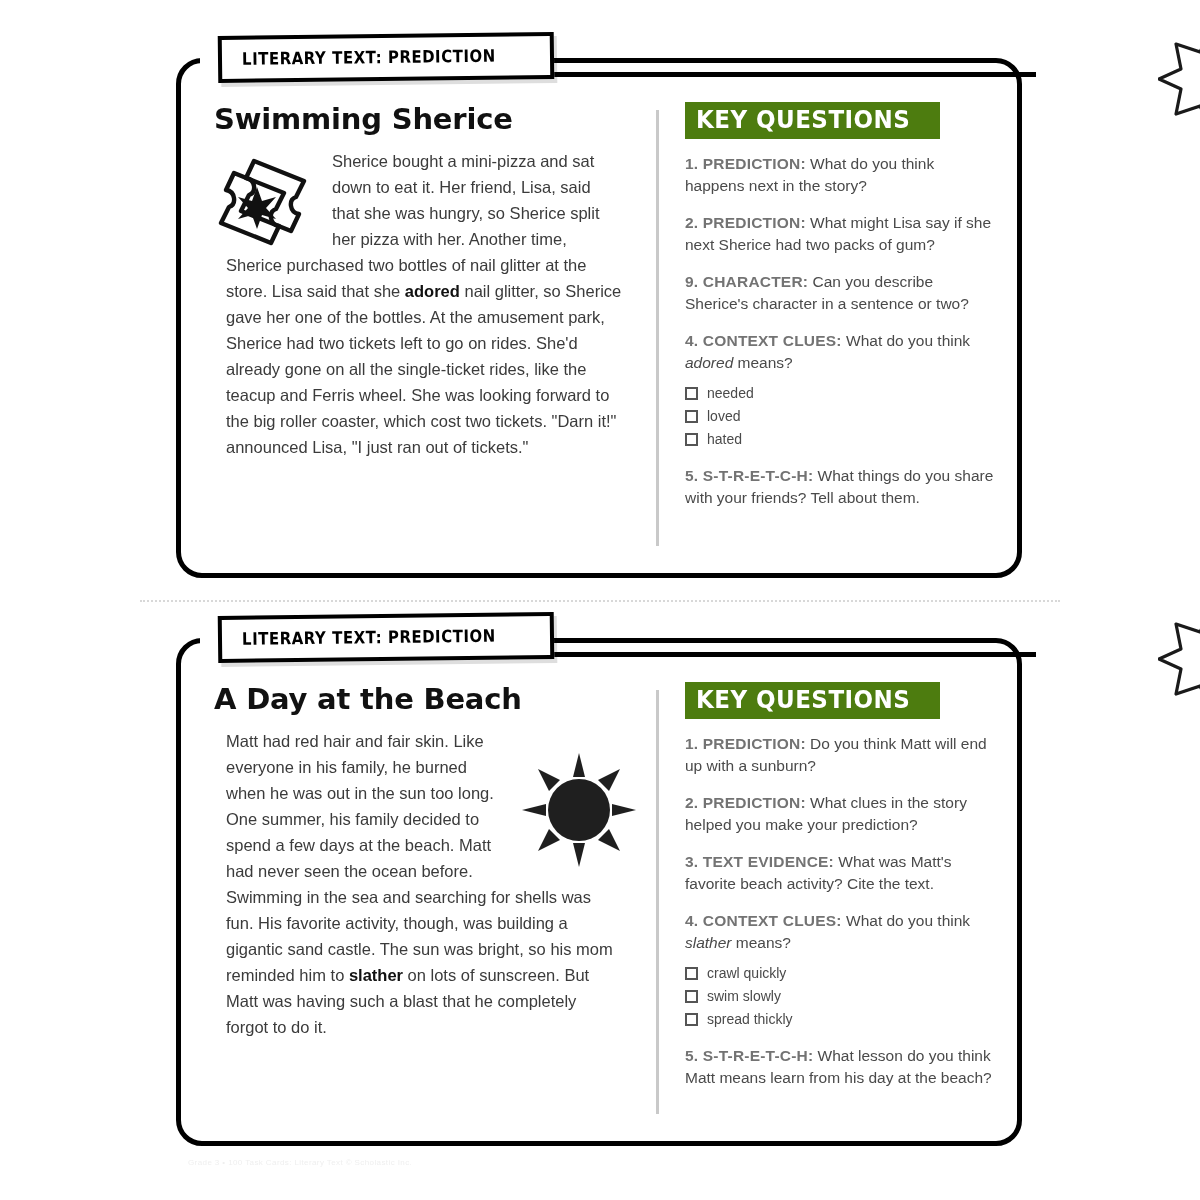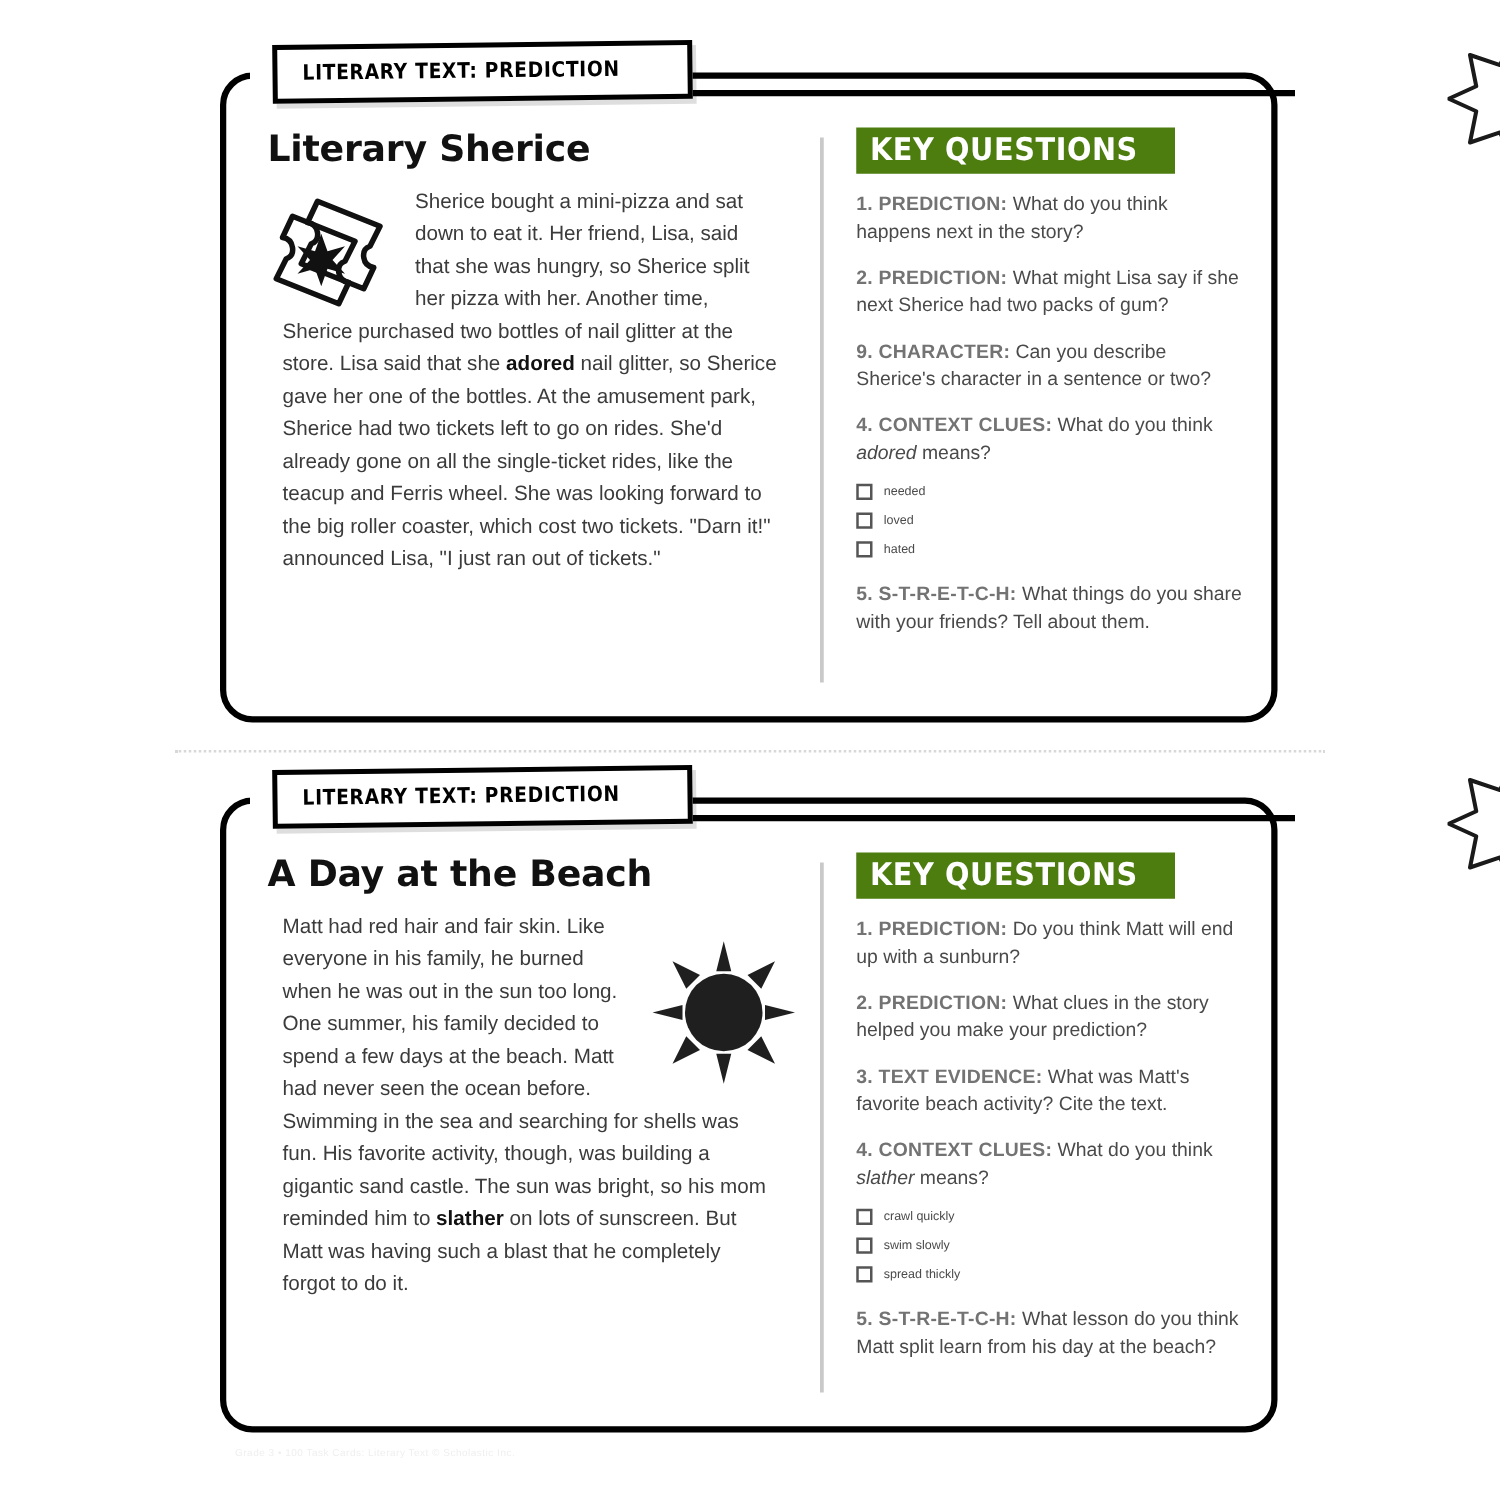--- a/index.html
+++ b/index.html
@@ -194,21 +194,21 @@
     gap: 9px;
     margin-bottom: 2px;
   }
   .checkbox {
     width: 13px; height: 13px;
     border: 2px solid #555;
     background: #fff;
     flex: 0 0 13px;
   }
   .choice-label {
-    font-size: 10px;
+    font-size: 14px;
     line-height: 21px;
     color: #4a4a4a;
   }
 
   
   .cut-line {
     position: absolute;
     left: 140px;
     top: 600px;
     width: 920px;
@@ -242,21 +242,21 @@
 
     <div class="star-badge">
       <svg viewBox="0 0 106 106" xmlns="http://www.w3.org/2000/svg">
         <polygon points="53,4 64,26 88,18 83,43 105,53 83,63 88,88 64,80 53,102 42,80 18,88 23,63 1,53 23,43 18,18 42,26" fill="#ffffff" stroke="#1a1a1a" stroke-width="3.2" stroke-linejoin="round"></polygon>
       </svg>
       <div class="star-num">7</div>
     </div>
 
     <div class="card-body">
       <div class="col-left">
-        <h1 class="story-title">Literary Sherice</h1>
+        <h1 class="story-title">Swimming Sherice</h1>
         <div class="icon-ticket">
           <svg viewBox="0 0 112 104" xmlns="http://www.w3.org/2000/svg">
             <g fill="none" stroke="#111" stroke-width="4.4" stroke-linejoin="round" stroke-linecap="round">
               <path d="M46 14 L96 34 L88 50 Q82 52 83 59 Q84 66 91 67 L83 84 L33 64 L41 48 Q47 46 46 39 Q45 32 38 31 Z"></path>
               <path d="M26 26 L76 46 L68 62 Q62 64 63 71 Q64 78 71 79 L63 96 L13 76 L21 60 Q27 58 26 51 Q25 44 18 43 Z"></path>
             </g>
             <path d="M44 54 l5 -14 l5 14 l14 -4 l-10 11 l10 11 l-14 -4 l-5 14 l-5 -14 l-14 4 l10 -11 l-10 -11 z" fill="#111"></path>
           </svg>
         </div>
         <p class="story-body"><span>Sherice bought a mini-pizza and sat down to eat it. Her friend, Lisa, said that she was hungry, so Sherice split her pizza with her. Another time, Sherice purchased two bottles of nail glitter at the store. Lisa said that she </span><b>adored</b><span> nail glitter, so Sherice gave her one of the bottles. At the amusement park, Sherice had two tickets left to go on rides. She'd already gone on all the single-ticket rides, like the teacup and Ferris wheel. She was looking forward to the big roller coaster, which cost two tickets. "Darn it!" announced Lisa, "I just ran out of tickets."</span></p>
@@ -353,20 +353,20 @@
           <div class="choice">
             <div class="checkbox"></div>
             <span class="choice-label">swim slowly</span>
           </div>
           <div class="choice">
             <div class="checkbox"></div>
             <span class="choice-label">spread thickly</span>
           </div>
         </div>
 
-        <p class="kq-item"><span class="kq-tag">5. S-T-R-E-T-C-H:</span><span> What lesson do you think Matt split learn from his day at the beach?</span></p>
+        <p class="kq-item"><span class="kq-tag">5. S-T-R-E-T-C-H:</span><span> What lesson do you think Matt means learn from his day at the beach?</span></p>
       </div>
     </div>
   </div>
 
   <div class="footer-credit">Grade 3  •  100 Task Cards: Literary Text © Scholastic Inc.</div>
 
 </div>
 
 </body></html>

